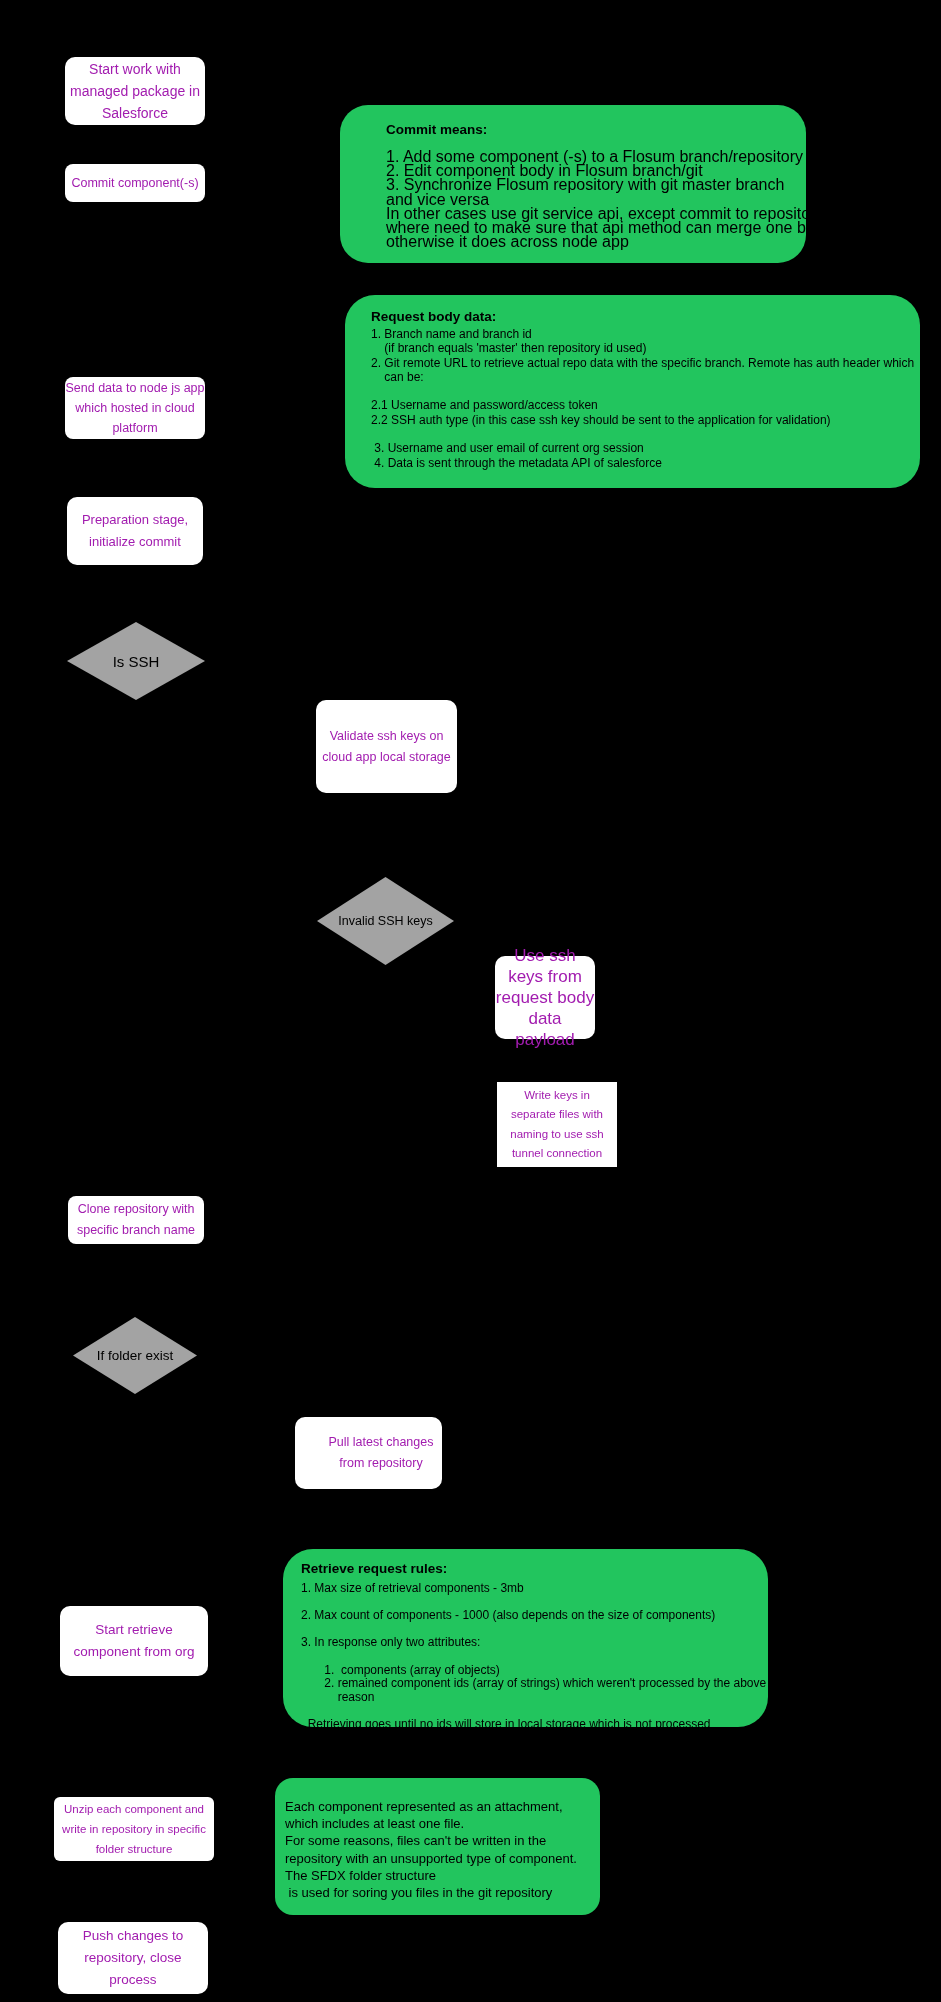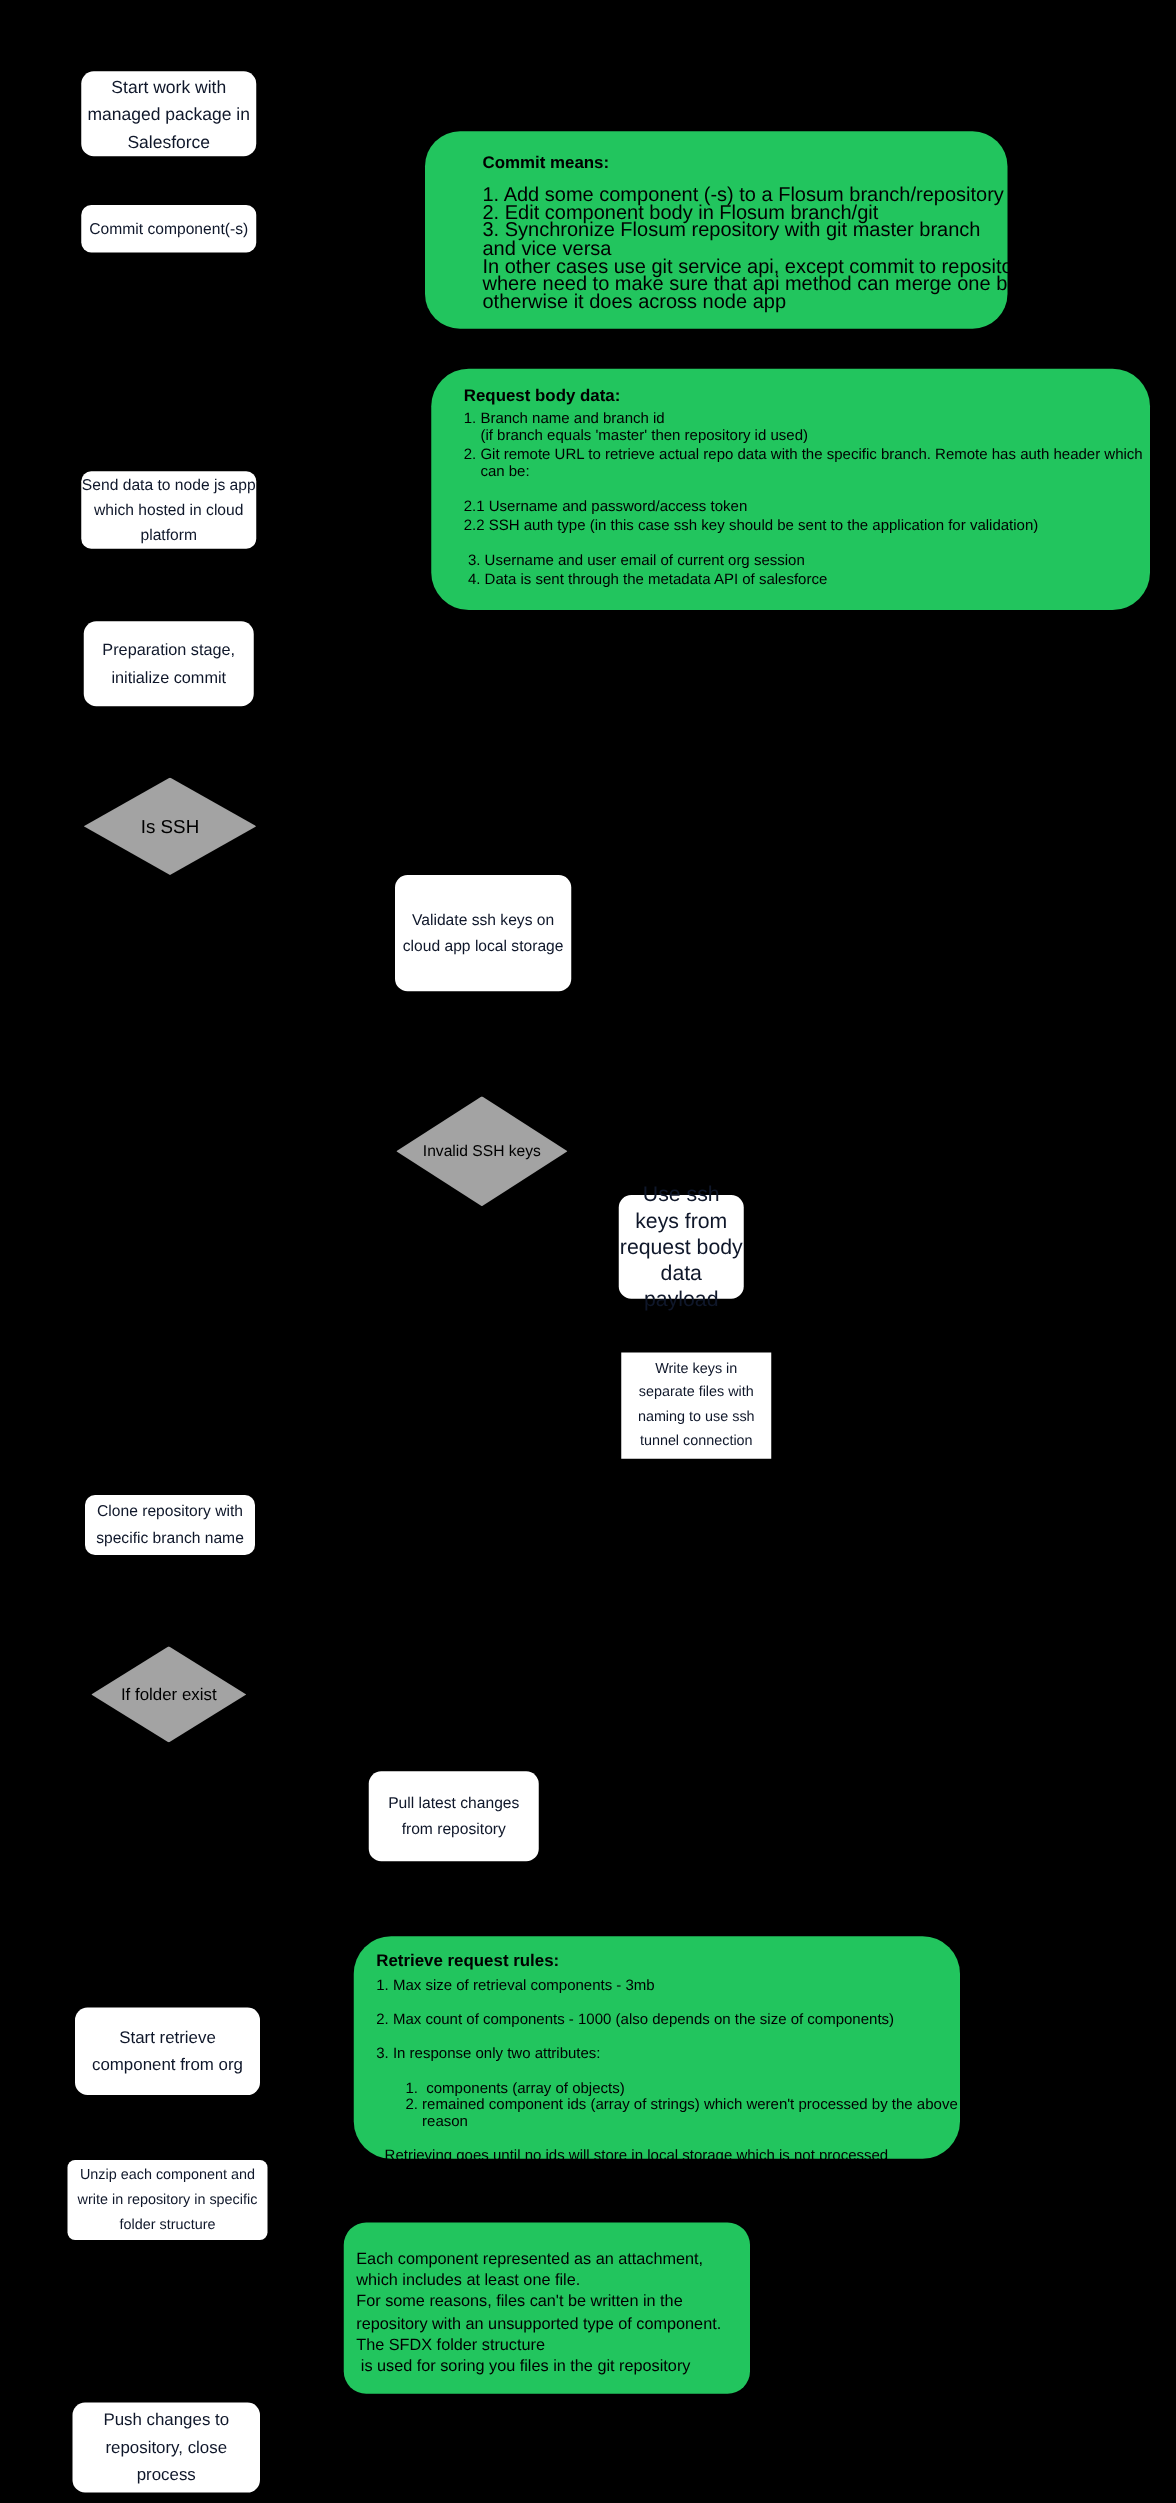--- a/index.html
+++ b/index.html
@@ -2,21 +2,21 @@
 <html><head>
 <meta charset="utf-8">
 <style>
   html,body{margin:0;padding:0;}
   body{
     width:941px;height:2002px;position:relative;
     background:#000000;overflow:hidden;
     font-family:"Liberation Sans",sans-serif;color:#000;
   }
   .node{
-    position:absolute;background:#ffffff;color:#0f172a;
+    position:absolute;background:#ffffff;color:#a21caf;
     display:flex;align-items:center;justify-content:center;
     text-align:center;white-space:pre-line;
   }
   .diamond{
     position:absolute;background:#a3a3a3;color:#000;
     display:flex;align-items:center;justify-content:center;text-align:center;
     clip-path:polygon(50% 0,100% 50%,50% 100%,0 50%);
   }
   .note{
     position:absolute;background:#22c55e;color:#000;box-sizing:border-box;
@@ -79,21 +79,21 @@
 <div class="node" style="left:497px;top:1082px;width:120px;height:85px;border-radius:0;font-size:11.5px;line-height:19.5px;">Write keys in
 separate files with
 naming to use ssh
 tunnel connection</div>
 
 <div class="node" style="left:68px;top:1196px;width:136px;height:48px;border-radius:8px;font-size:12.5px;line-height:21px;">Clone repository with
 specific branch name</div>
 
 <div class="diamond" style="left:73px;top:1317px;width:124px;height:77px;font-size:13.5px;">If folder exist</div>
 
-<div class="node" style="left:295px;top:1417px;width:136px;height:72px;border-radius:10px;font-size:12.5px;line-height:21px;">Pull latest changes
+<div class="node" style="left:295px;top:1417px;width:122px;height:72px;border-radius:10px;font-size:12.5px;line-height:21px;padding-left:25px;">Pull latest changes
 from repository</div>
 
 <div class="note" style="left:283px;top:1549px;width:485px;height:178px;border-radius:30px;padding:12px 12px 8px 18px;">
   <div class="note-title">Retrieve request rules:</div>
   <div class="note-body" style="font-size:12px;line-height:13.6px;margin-top:6px;">1. Max size of retrieval components - 3mb
 
 2. Max count of components - 1000 (also depends on the size of components)
 
 3. In response only two attributes:
 
@@ -109,19 +109,19 @@
 
 <div class="note" style="left:275px;top:1758px;width:325px;height:137px;border-radius:18px;padding:20px 8px 10px 10px;margin-top:20px;">
   <div class="note-body" style="font-size:13px;line-height:17.2px;">Each component represented as an attachment,
 which includes at least one file.
 For some reasons, files can't be written in the
 repository with an unsupported type of component.
 The SFDX folder structure
  is used for soring you files in the git repository</div>
 </div>
 
-<div class="node" style="left:54px;top:1728px;width:160px;height:64px;border-radius:6px;font-size:11.5px;line-height:20px;">Unzip each component  and
+<div class="node" style="left:54px;top:1797px;width:160px;height:64px;border-radius:6px;font-size:11.5px;line-height:20px;">Unzip each component  and
 write in repository in specific
 folder structure</div>
 
 <div class="node" style="left:58px;top:1922px;width:150px;height:72px;border-radius:10px;font-size:13.5px;line-height:22px;">Push changes to
 repository, close
 process</div>
 
 </body></html>

